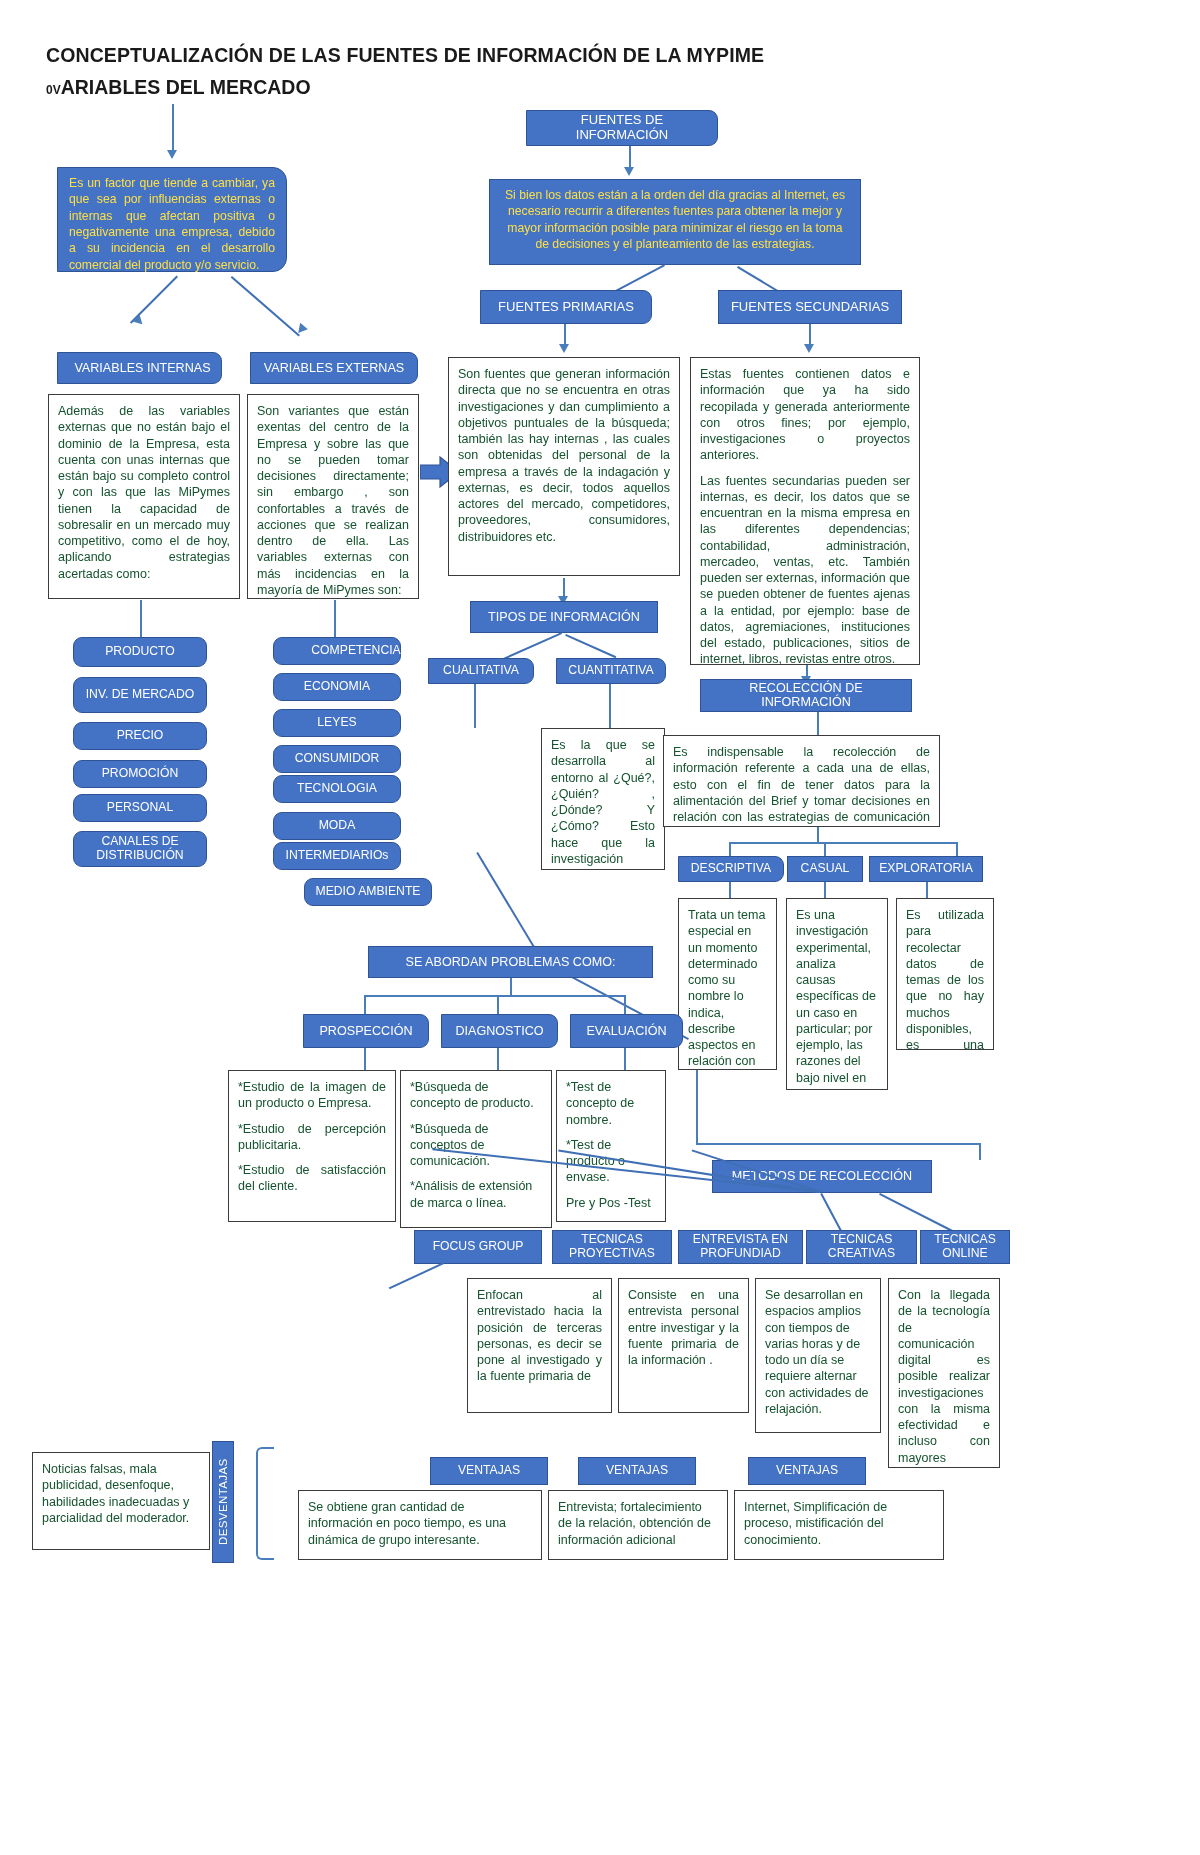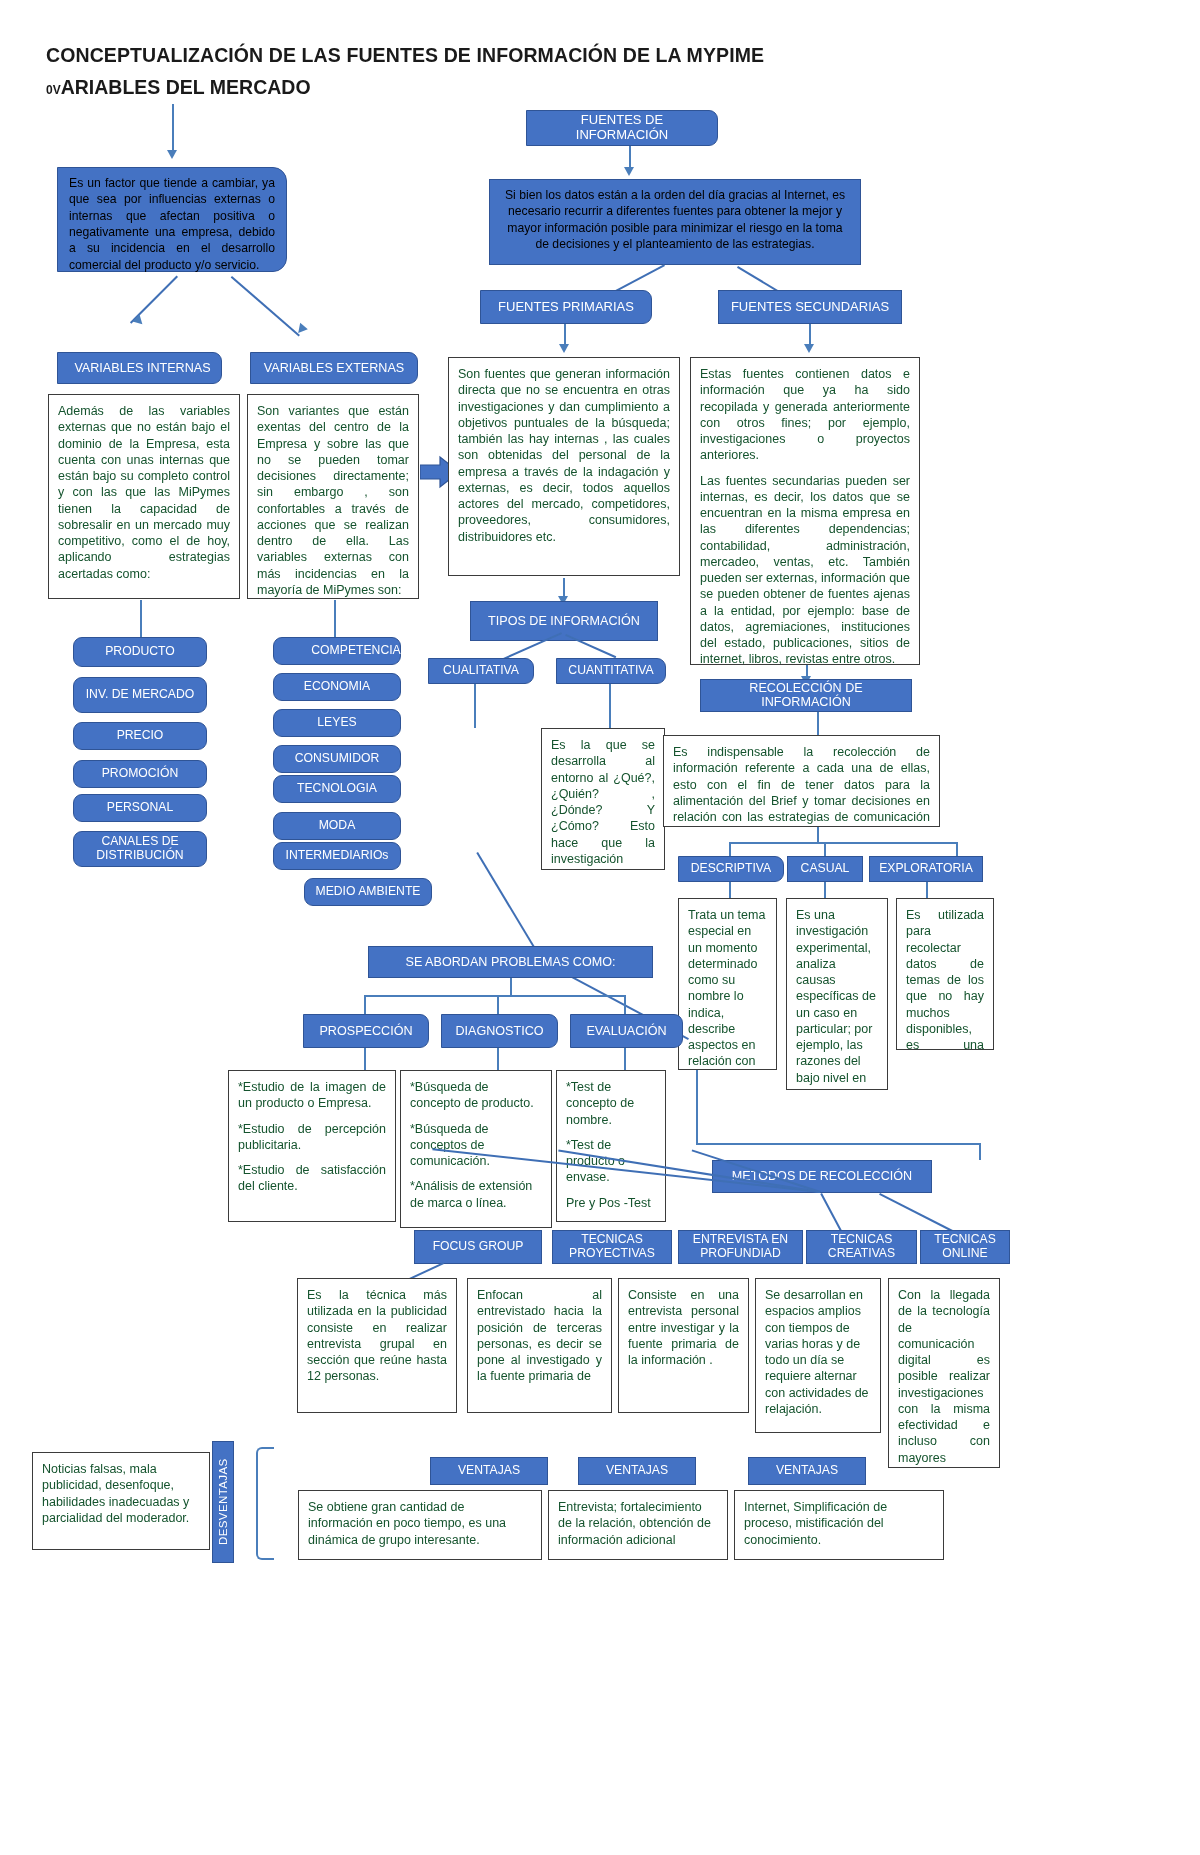--- a/index.html
+++ b/index.html
@@ -37,21 +37,21 @@
   }
   .bluebox.r-tr { border-radius: 0 9px 9px 0; }     
   .bluebox.pill { border-radius: 9px; }
   .bluebox.sq   { border-radius: 0; }
 
   
   .bluenarr {
     position: absolute;
     background: #4472C4;
     border: 1px solid #2F5496;
-    color: #000000;
+    color: #fde047;
     text-align: justify;
     padding: 7px 11px;
     line-height: 1.34;
   }
   .bluenarr.r-tr { border-radius: 0 14px 14px 0; }
   .bluenarr.center { text-align: center; }
 
   
   .wbox {
     position: absolute;
@@ -222,21 +222,21 @@
         <span>INTERMEDIARIOs</span>
       </div>
       <div class="bluebox pill" style="left: 273px; top: 878px; width: 128px; height: 28px; font-size: 12.2px; margin-left: 31px;">
         <span>MEDIO AMBIENTE</span>
       </div>
     </div>
 
   <div class="ln vln" style="left:563px; top:578px; height:23px;"></div>
   <div class="arrow-d" style="left:558px; top:596px;"></div>
 
-  <div class="bluebox sq" style="left:470px; top:601px; width:188px; height:40px; font-size:12.6px;">
+  <div class="bluebox sq" style="left:470px; top:601px; width:188px; height:32px; font-size:12.6px;">
     <span>TIPOS DE INFORMACIÓN</span>
   </div>
 
   <div class="diag" style="left:562px; top:634px; width:98px; transform: rotate(156deg);"></div>
   <div class="diag" style="left:566px; top:634px; width:55px; transform: rotate(24deg);"></div>
 
   <div class="bluebox r-tr" style="left:428px; top:658px; width:106px; height:26px; font-size:12.2px;">
     <span>CUALITATIVA</span>
   </div>
   <div class="bluebox r-tr" style="left:556px; top:658px; width:110px; height:26px; font-size:12.2px;">
@@ -359,23 +359,20 @@
   </div>
   <div class="bluebox sq" style="left:806px; top:1230px; width:111px; height:34px; font-size:12.2px;">
     <span>TECNICAS CREATIVAS</span>
   </div>
   <div class="bluebox sq" style="left:920px; top:1230px; width:90px; height:34px; font-size:12.2px;">
     <span>TECNICAS ONLINE</span>
   </div>
 
   <div class="diag" style="left:444px; top:1264px; width:60px; transform: rotate(155deg);"></div>
 
-  <div class="wbox just" style="left:297px; top:1278px; width:160px; height:135px; font-size:12.5px;">
-    <span>Es la técnica más utilizada en la publicidad consiste en realizar entrevista grupal en sección que reúne hasta 12 personas.</span>
-  </div>
   <div class="wbox just" style="left:467px; top:1278px; width:145px; height:135px; font-size:12.5px;">
     <span>Enfocan al entrevistado hacia la posición de terceras personas, es decir se pone al investigado y la fuente primaria de</span>
   </div>
   <div class="wbox just" style="left:618px; top:1278px; width:131px; height:135px; font-size:12.5px;">
     <span>Consiste en una entrevista personal entre investigar y la fuente primaria de la información .</span>
   </div>
   <div class="wbox left" style="left:755px; top:1278px; width:126px; height:155px; font-size:12.5px;">
     <span>Se desarrollan en espacios amplios con tiempos de varias horas y de todo un día se requiere alternar con actividades de relajación.</span>
   </div>
   <div class="wbox just" style="left:888px; top:1278px; width:112px; height:190px; font-size:12.5px;">

